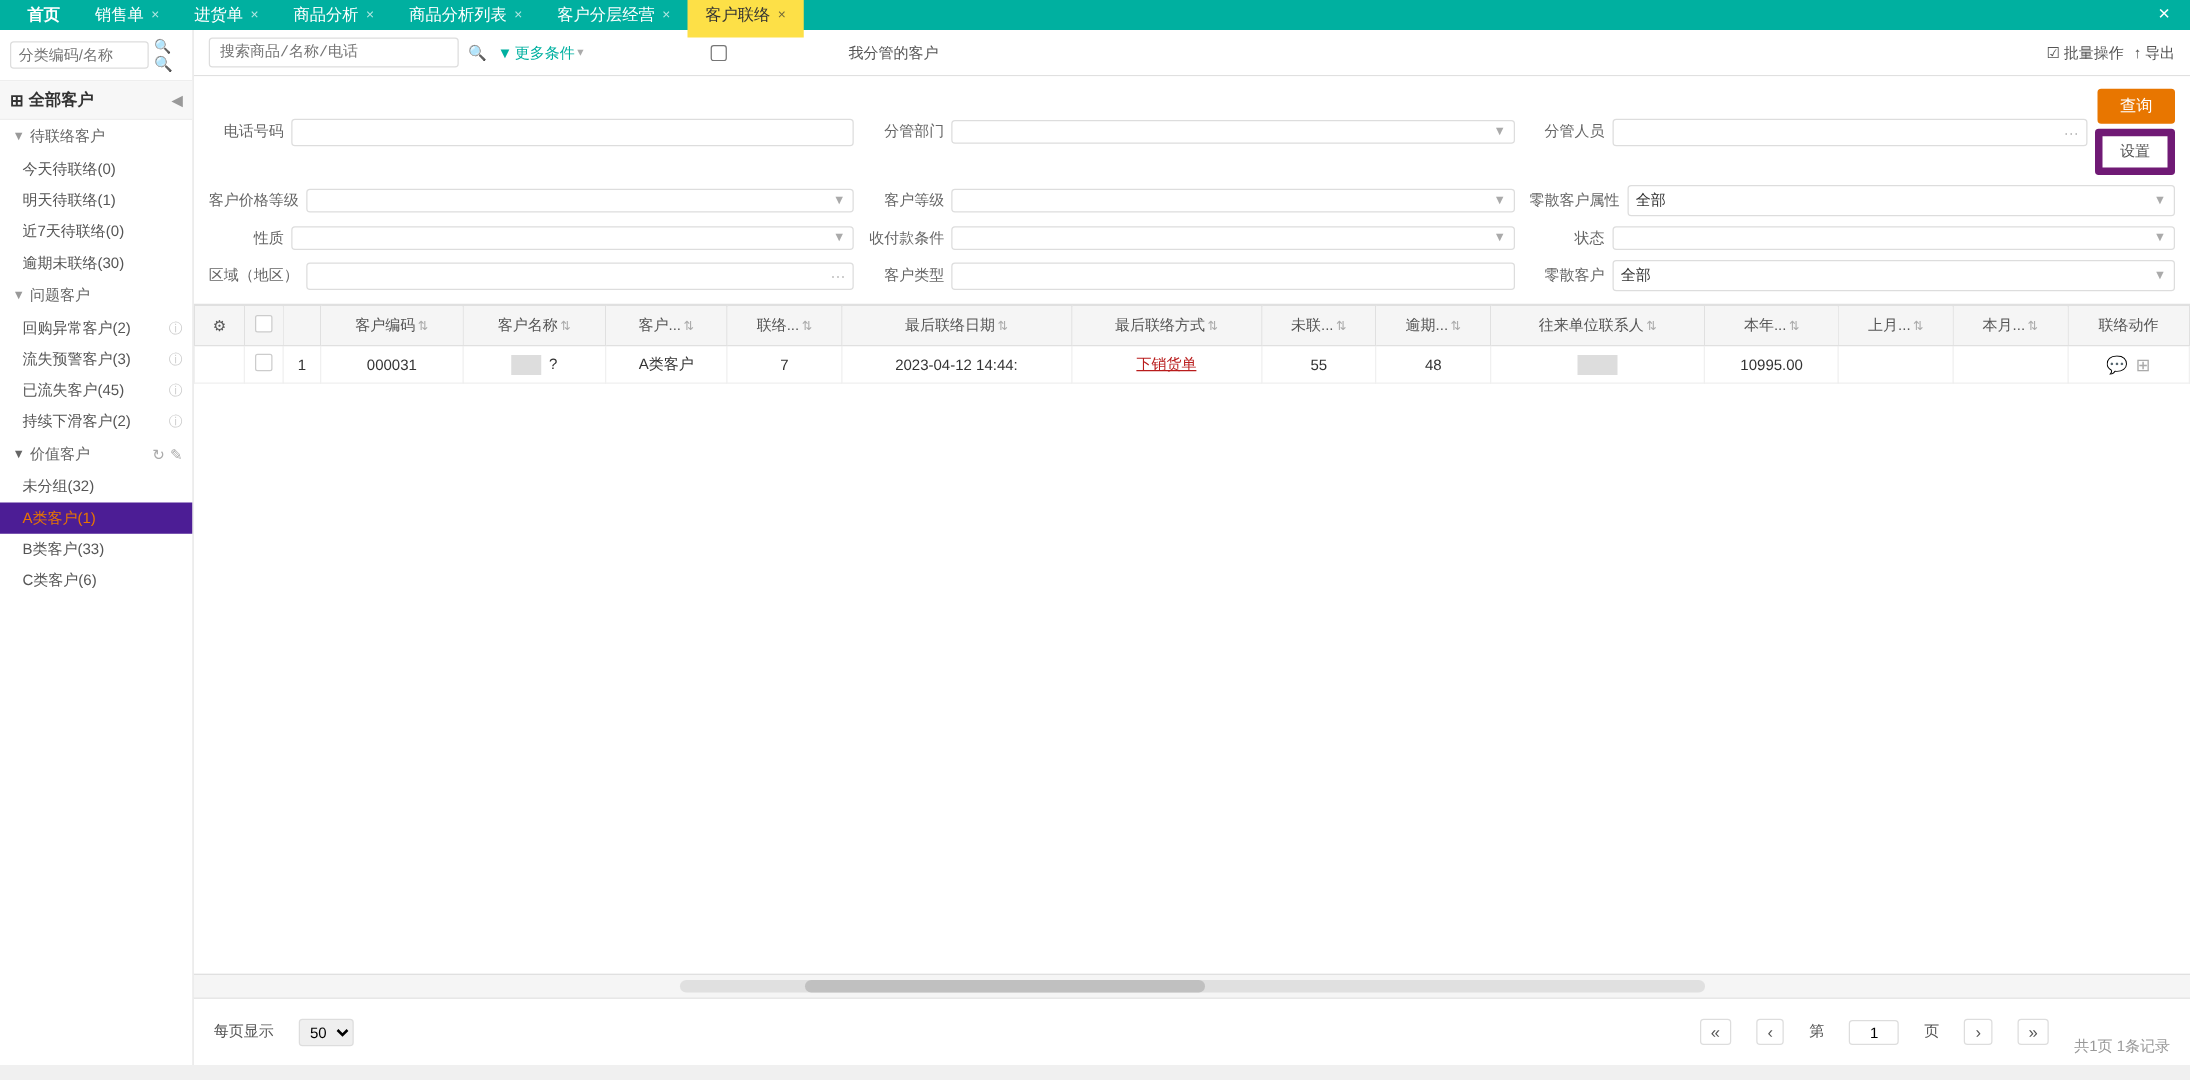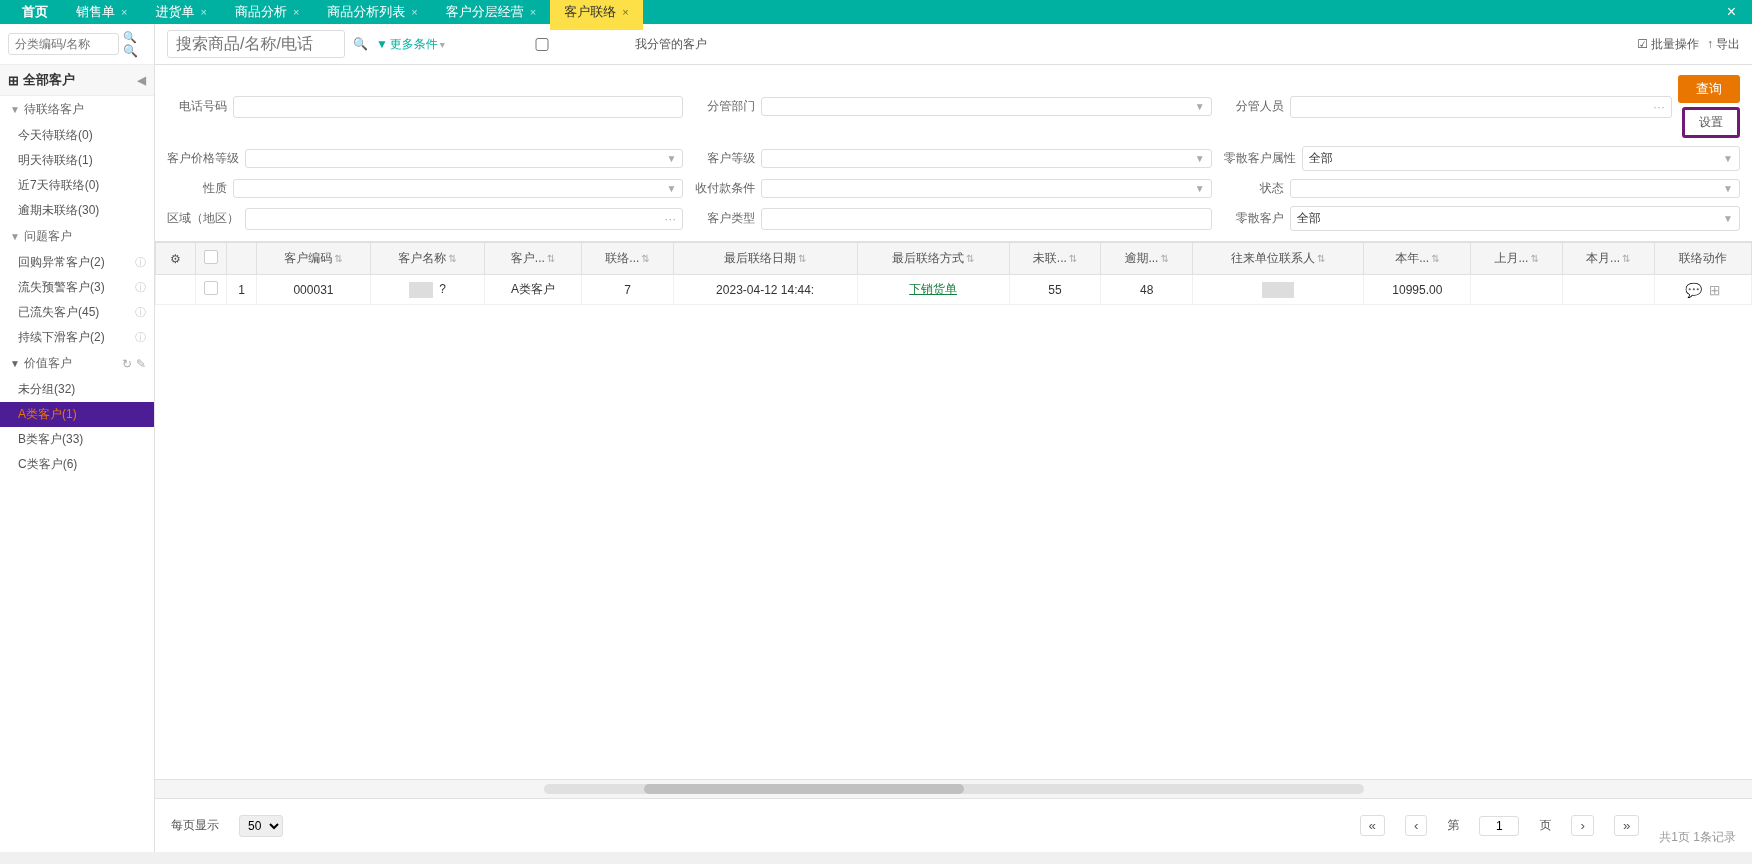--- a/index.html
+++ b/index.html
@@ -34,46 +34,46 @@
 
     .sidebar-value-group { display: flex; align-items: center; padding: 5px 8px 5px 10px; color: #666; font-size: 12px; cursor: pointer; }
     .sidebar-value-group .triangle { margin-right: 4px; font-size: 10px; }
     .sidebar-value-group .icons { margin-left: auto; display: flex; gap: 4px; }
 
     
     .content { flex: 1; display: flex; flex-direction: column; background: #f5f5f5; overflow: hidden; }
 
     
     .toolbar { background: #fff; padding: 6px 12px; display: flex; align-items: center; gap: 8px; border-bottom: 1px solid #e0e0e0; }
-    .toolbar input { border: 1px solid #ddd; border-radius: 3px; padding: 4px 8px; font-size: 16px; width: 178px; }
+    .toolbar input { border: 1px solid #ddd; border-radius: 3px; padding: 4px 8px; font-size: 12px; width: 200px; font-family: Liberation Mono, monospace; }
     .toolbar .more-filter { display: flex; align-items: center; gap: 2px; color: #555; cursor: pointer; }
     .toolbar .checkbox-label { display: flex; align-items: center; gap: 4px; color: #555; }
     .toolbar .spacer { flex: 1; }
     .toolbar .batch-btn { color: #555; cursor: pointer; display: flex; align-items: center; gap: 3px; }
     .toolbar .export-btn { color: #555; cursor: pointer; display: flex; align-items: center; gap: 3px; }
 
     
     .filter-panel { background: #fff; padding: 10px 12px; border-bottom: 1px solid #e0e0e0; display: grid; grid-template-columns: 1fr 1fr 1fr; gap: 8px 12px; }
     .filter-row { display: flex; align-items: center; gap: 6px; }
     .filter-label { color: #666; font-size: 12px; white-space: nowrap; min-width: 60px; text-align: right; }
     .filter-input { flex: 1; border: 1px solid #ddd; border-radius: 3px; padding: 3px 6px; font-size: 12px; display: flex; align-items: center; justify-content: space-between; cursor: pointer; background: #fff; }
     .filter-input .arrow { color: #aaa; font-size: 10px; }
     .filter-input .dots { color: #aaa; font-size: 12px; }
     .filter-action { display: flex; flex-direction: column; gap: 4px; align-items: flex-end; }
     .btn-query { background: #e87600; color: #fff; border: none; border-radius: 3px; padding: 5px 18px; cursor: pointer; font-size: 13px; }
-    .btn-settings { background: #fff; color: #555; border: 3px solid #701a75; border-radius: 3px; padding: 4px 14px; cursor: pointer; font-size: 12px; }
+    .btn-settings { background: #fff; color: #555; border: 6px solid #701a75; border-radius: 3px; padding: 4px 14px; cursor: pointer; font-size: 12px; }
 
     
     .table-area { flex: 1; overflow-y: auto; overflow-x: auto; background: #fff; margin: 0; }
     .data-table { width: 100%; border-collapse: collapse; font-size: 12px; }
     .data-table th { background: #f5f5f5; border: 1px solid #e0e0e0; padding: 7px 6px; color: #555; font-weight: normal; text-align: center; white-space: nowrap; position: sticky; top: 0; z-index: 1; }
     .data-table th .col-header { display: flex; align-items: center; justify-content: center; gap: 2px; }
     .data-table th .sort-icon { color: #aaa; font-size: 10px; }
     .data-table td { border: 1px solid #f0f0f0; padding: 6px 8px; text-align: center; color: #333; }
-    .link-text { color: #15803d; cursor: pointer; text-decoration: underline; }
+    .link-text { color: #b91c1c; cursor: pointer; text-decoration: underline; }
     .settings-col { background: #f5f5f5 !important; }
 
     
     .scroll-bar-row { background: #f5f5f5; border-top: 1px solid #e0e0e0; padding: 4px 0; display: flex; align-items: center; justify-content: center; }
     .scroll-track { width: 820px; height: 10px; background: #e0e0e0; border-radius: 5px; position: relative; }
     .scroll-thumb { width: 320px; height: 10px; background: #c0c0c0; border-radius: 5px; position: absolute; left: 100px; }
 
     
     .pagination { background: #fff; border-top: 1px solid #e0e0e0; padding: 6px 16px; display: flex; align-items: center; gap: 20px; font-size: 12px; color: #555; }
     .pagination select { border: 1px solid #ddd; border-radius: 3px; padding: 2px 4px; font-size: 12px; }

